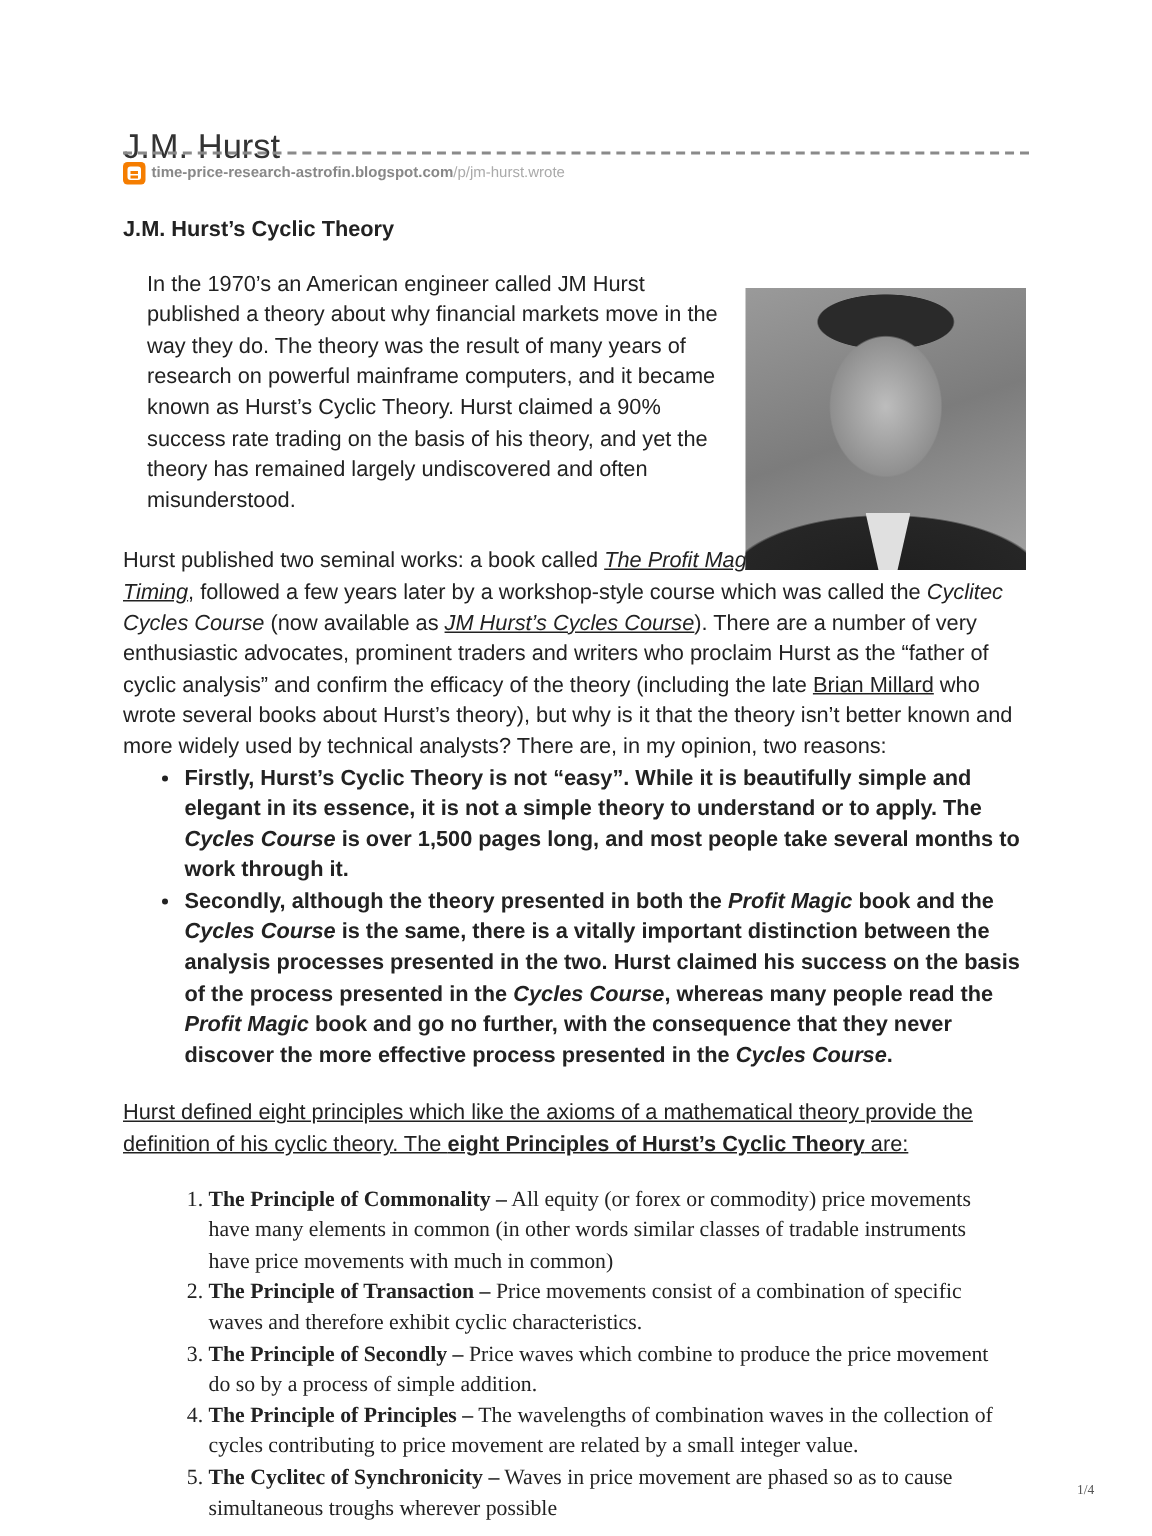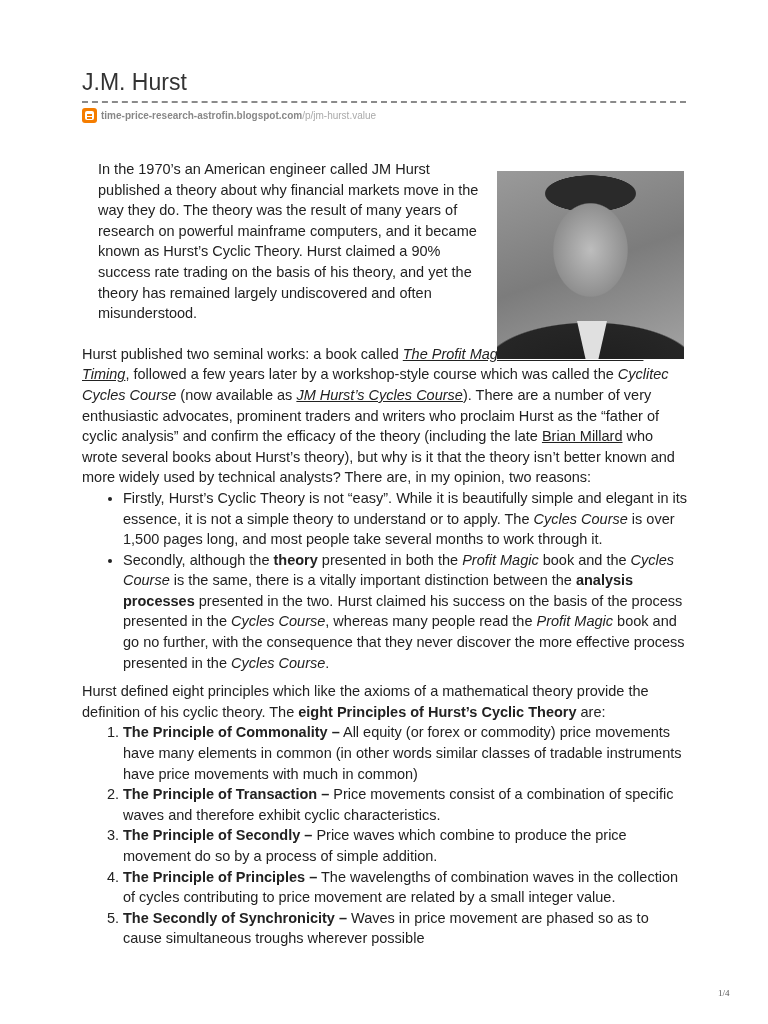--- a/index.html
+++ b/index.html
@@ -1,21 +1,21 @@
 <!DOCTYPE html>
 <html><head>
 <meta charset="utf-8">
 <style>
   html, body { margin: 0; padding: 0; background: #ffffff; }
   body {
     width: 768px; height: 1024px; position: relative; overflow: hidden;
     font-family: "Liberation Sans", sans-serif; color: #222222;
   }
   .page-title {
-    position: absolute; left: 82px; top: 69px;
+    position: absolute; left: 82px; top: 84px;
     font-size: 23px; font-weight: normal; color: #333333; margin: 0;
   }
   .title-rule {
     position: absolute; left: 82px; top: 101px; width: 604px; height: 0;
     border-top: 2px dashed #8a8a8a;
   }
   .source-line {
     position: absolute; left: 82px; top: 107px; height: 16px;
     display: flex; align-items: center; font-size: 10px; color: #999999; justify-content: center;
   }
@@ -51,57 +51,58 @@
     overflow: hidden;
   }
   .portrait::after {
     content: ""; position: absolute; left: 80px; top: 150px; width: 30px; height: 40px;
     background: #e0e0e0; clip-path: polygon(0 0, 100% 0, 70% 100%, 30% 100%);
   }
   p { margin: 0; }
   .para { margin-top: 20px; }
   em { font-style: italic; }
   a.link { color: #222222; text-decoration: underline; }
-  ul.reasons { margin: 0; padding-left: 41px; list-style: disc; }
+  ul.reasons { margin: 0; padding-left: 41px; list-style: disc; font-weight: bold; }
   ul.reasons li { padding-left: 0; }
-  ol.principles { margin: 0; padding-left: 41px; }
-  .principles-intro { margin-top: 8px; }
+  ol.principles { margin: 16px; padding-left: 41px; font-family: Liberation Serif, serif; }
+  .principles-intro { margin-top: 18px; text-decoration: underline; }
   .page-number {
     position: absolute; left: 718px; top: 988px; font-size: 9px; color: #555555; font-family: Liberation Serif, serif;
   }
 </style>
 </head>
 <body>
 
 <h1 class="page-title">J.M. Hurst</h1>
 <div class="title-rule"></div>
 <div class="source-line">
   <span class="blogger-icon"></span>
   <span class="source-domain">time-price-research-astrofin.blogspot.com</span>
-    <span class="source-path">/p/jm-hurst.value</span>
+    <span class="source-path">/p/jm-hurst.wrote</span>
 </div>
 
 <div class="content">
+  <p class="section-heading">J.M. Hurst’s Cyclic Theory</p>
 
   <div class="intro-block">
     <p class="intro-text">In the 1970’s an American engineer called JM Hurst published a theory about why financial markets move in the way they do. The theory was the result of many years of research on powerful mainframe computers, and it became known as Hurst’s Cyclic Theory. Hurst claimed a 90% success rate trading on the basis of his theory, and yet the theory has remained largely undiscovered and often misunderstood.</p>
     <div class="portrait" title="Portrait photo of J.M. Hurst"></div>
   </div>
 
   <p class="para"><span>Hurst published two seminal works: a book called </span><a class="link" href="#"><em>The Profit Magic of Stock Transaction Timing</em></a><span>, followed a few years later by a workshop-style course which was called the </span><em>Cyclitec Cycles Course</em><span> (now available as </span><a class="link" href="#"><em>JM Hurst’s Cycles Course</em></a><span>). There are a number of very enthusiastic advocates, prominent traders and writers who proclaim Hurst as the “father of cyclic analysis” and confirm the efficacy of the theory (including the late </span><a class="link" href="#">Brian Millard</a><span> who wrote several books about Hurst’s theory), but why is it that the theory isn’t better known and more widely used by technical analysts? There are, in my opinion, two reasons:</span></p>
 
   <ul class="reasons">
     <li><span>Firstly, Hurst’s Cyclic Theory is not “easy”. While it is beautifully simple and elegant in its essence, it is not a simple theory to understand or to apply. The </span><em>Cycles Course</em><span> is over 1,500 pages long, and most people take several months to work through it.</span></li>
     <li><span>Secondly, although the </span><b>theory</b><span> presented in both the </span><em>Profit Magic</em><span> book and the </span><em>Cycles Course</em><span> is the same, there is a vitally important distinction between the </span><b>analysis processes</b><span> presented in the two. Hurst claimed his success on the basis of the process presented in the </span><em>Cycles Course</em><span>, whereas many people read the </span><em>Profit Magic</em><span> book and go no further, with the consequence that they never discover the more effective process presented in the </span><em>Cycles Course</em><span>.</span></li>
   </ul>
 
   <p class="principles-intro"><span>Hurst defined eight principles which like the axioms of a mathematical theory provide the definition of his cyclic theory. The </span><b>eight Principles of Hurst’s Cyclic Theory</b><span> are:</span></p>
 
   <ol class="principles">
     <li><b>The Principle of Commonality –</b><span> All equity (or forex or commodity) price movements have many elements in common (in other words similar classes of tradable instruments have price movements with much in common)</span></li>
     <li><b>The Principle of Transaction –</b><span> Price movements consist of a combination of specific waves and therefore exhibit cyclic characteristics.</span></li>
     <li><b>The Principle of Secondly –</b><span> Price waves which combine to produce the price movement do so by a process of simple addition.</span></li>
     <li><b>The Principle of Principles –</b><span> The wavelengths of combination waves in the collection of cycles contributing to price movement are related by a small integer value.</span></li>
-    <li><b>The Secondly of Synchronicity –</b><span> Waves in price movement are phased so as to cause simultaneous troughs wherever possible</span></li>
+    <li><b>The Cyclitec of Synchronicity –</b><span> Waves in price movement are phased so as to cause simultaneous troughs wherever possible</span></li>
   </ol>
 </div>
 
 <div class="page-number">1/4</div>
 
 </body></html>

